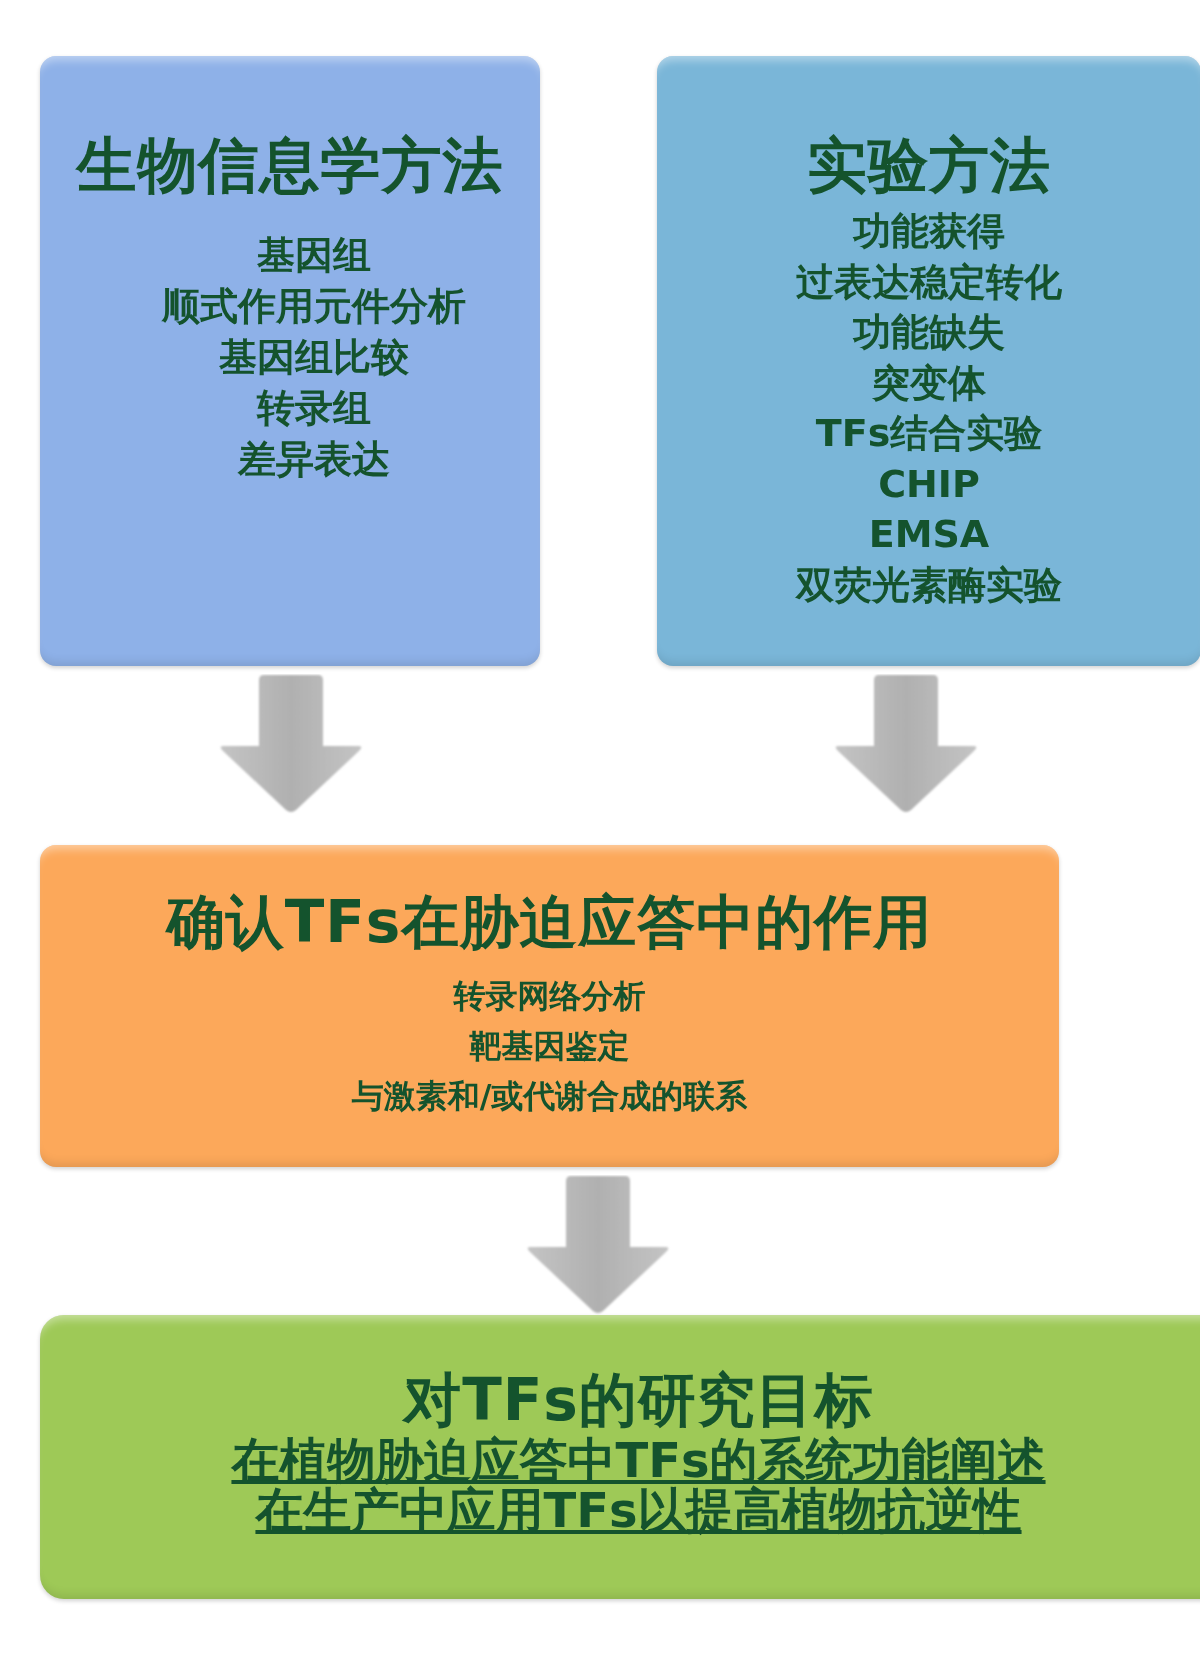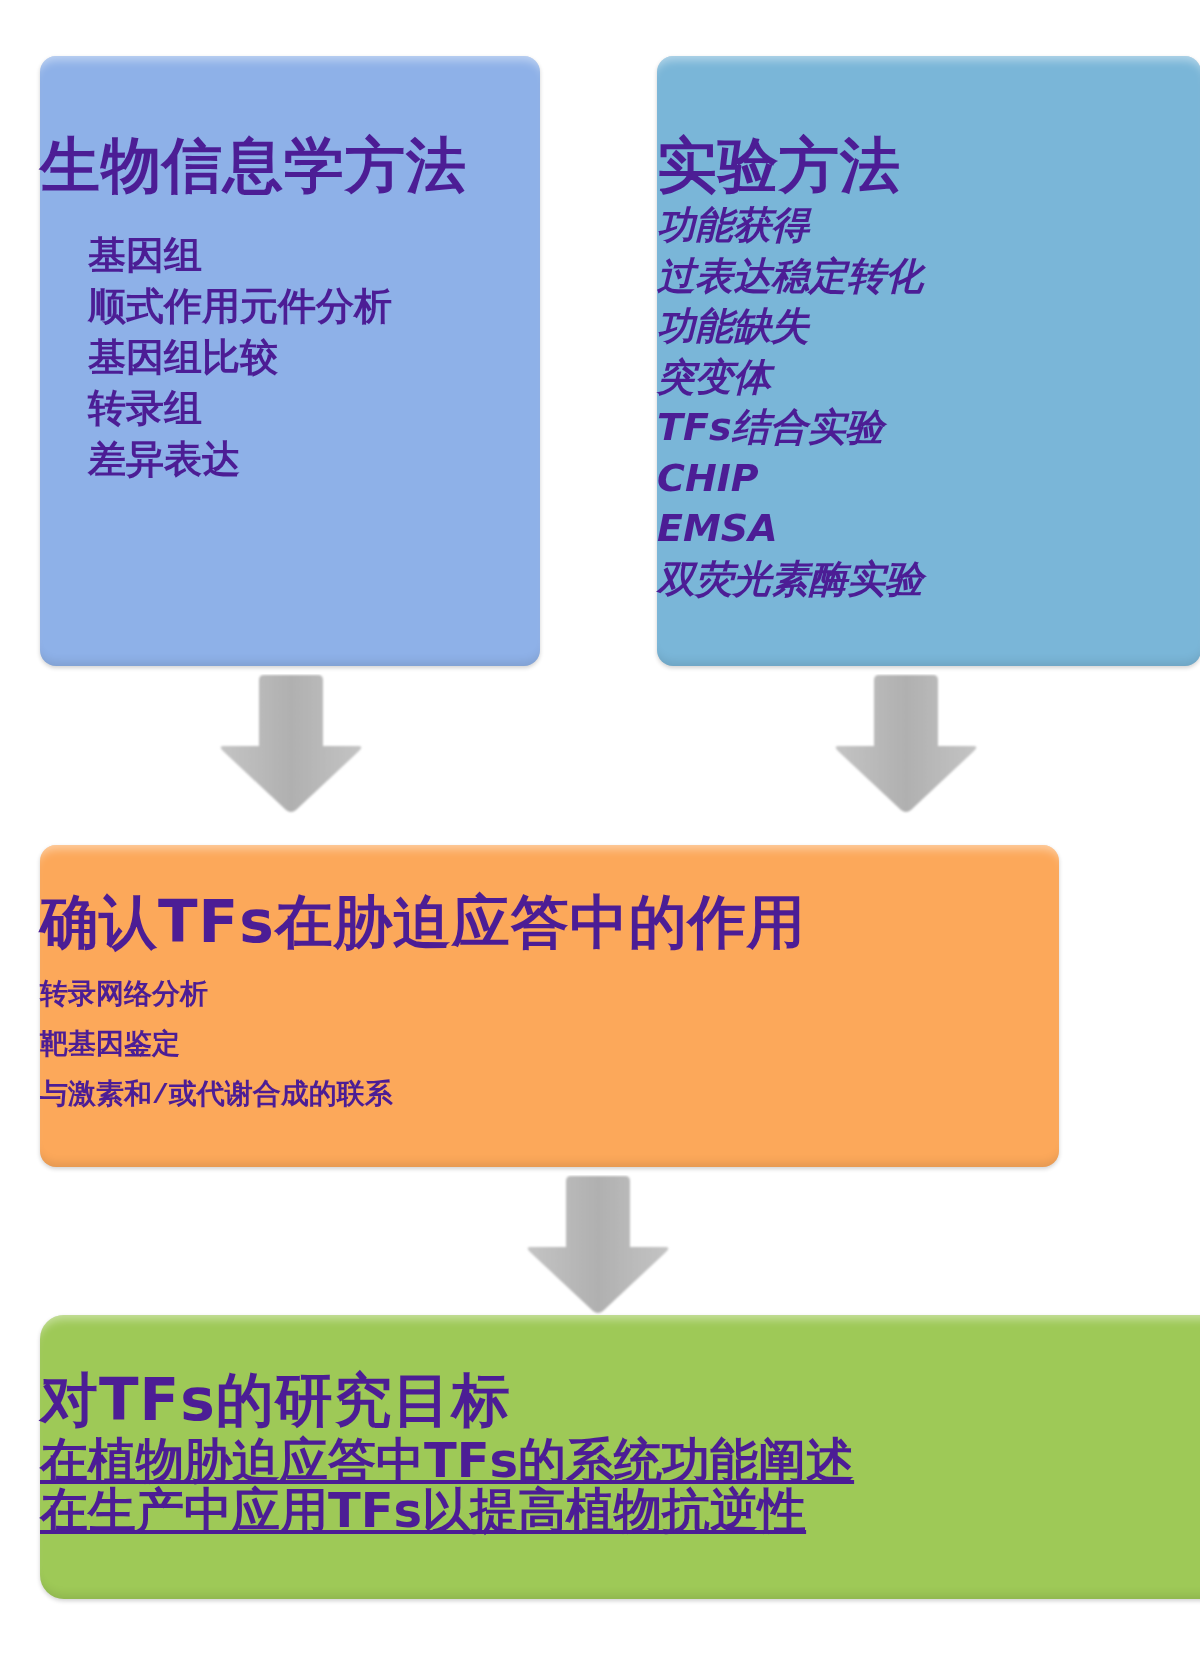--- a/index.html
+++ b/index.html
@@ -10,21 +10,22 @@
     body {
       width: 1200px;
       height: 1655px;
       position: relative;
       overflow: hidden;
       font-family: "DejaVu Sans", "Liberation Sans", sans-serif;
     }
     .box {
       position: absolute;
       border-radius: 16px;
-      color: #4c1d95;
+      color: #14532d;
+      text-align: center;
       box-sizing: border-box;
       box-shadow: 0 2px 4px rgba(0,0,0,0.18), inset 0 10px 10px -6px rgba(255,255,255,0.45), inset 0 -10px 10px -6px rgba(0,0,0,0.10);
     }
     .box .title {
       font-weight: bold;
       letter-spacing: 1px;
       white-space: nowrap;
     }
     .box .item {
       font-weight: bold;
@@ -47,38 +48,38 @@
     }
     #box-exp {
       left: 657px; top: 56px; width: 544px; height: 610px;
       background: #7ab6d8;
     }
     #box-exp .title {
       font-size: 60px; line-height: 70px;
       margin-top: 74px;
     }
     #box-exp .items {
-      font-style: italic;
+      margin-top: 6px;
     }
     #box-exp .item {
       font-size: 38px; line-height: 50.5px;
     }
     #box-role {
       left: 40px; top: 845px; width: 1019px; height: 322px;
       background: #fca85a;
     }
     #box-role .title {
       font-size: 58px; line-height: 70px;
       margin-top: 42px;
     }
     #box-role .items {
       margin-top: 14px;
     }
     #box-role .item {
-      font-size: 28px; line-height: 50px; font-family: Liberation Mono, monospace;
+      font-size: 32px; line-height: 50px;
     }
     #box-goal {
       left: 40px; top: 1315px; width: 1197px; height: 284px;
       background: #9ec957;
       border-radius: 24px;
     }
     #box-goal .title {
       font-size: 58px; line-height: 70px;
       margin-top: 50px;
     }

